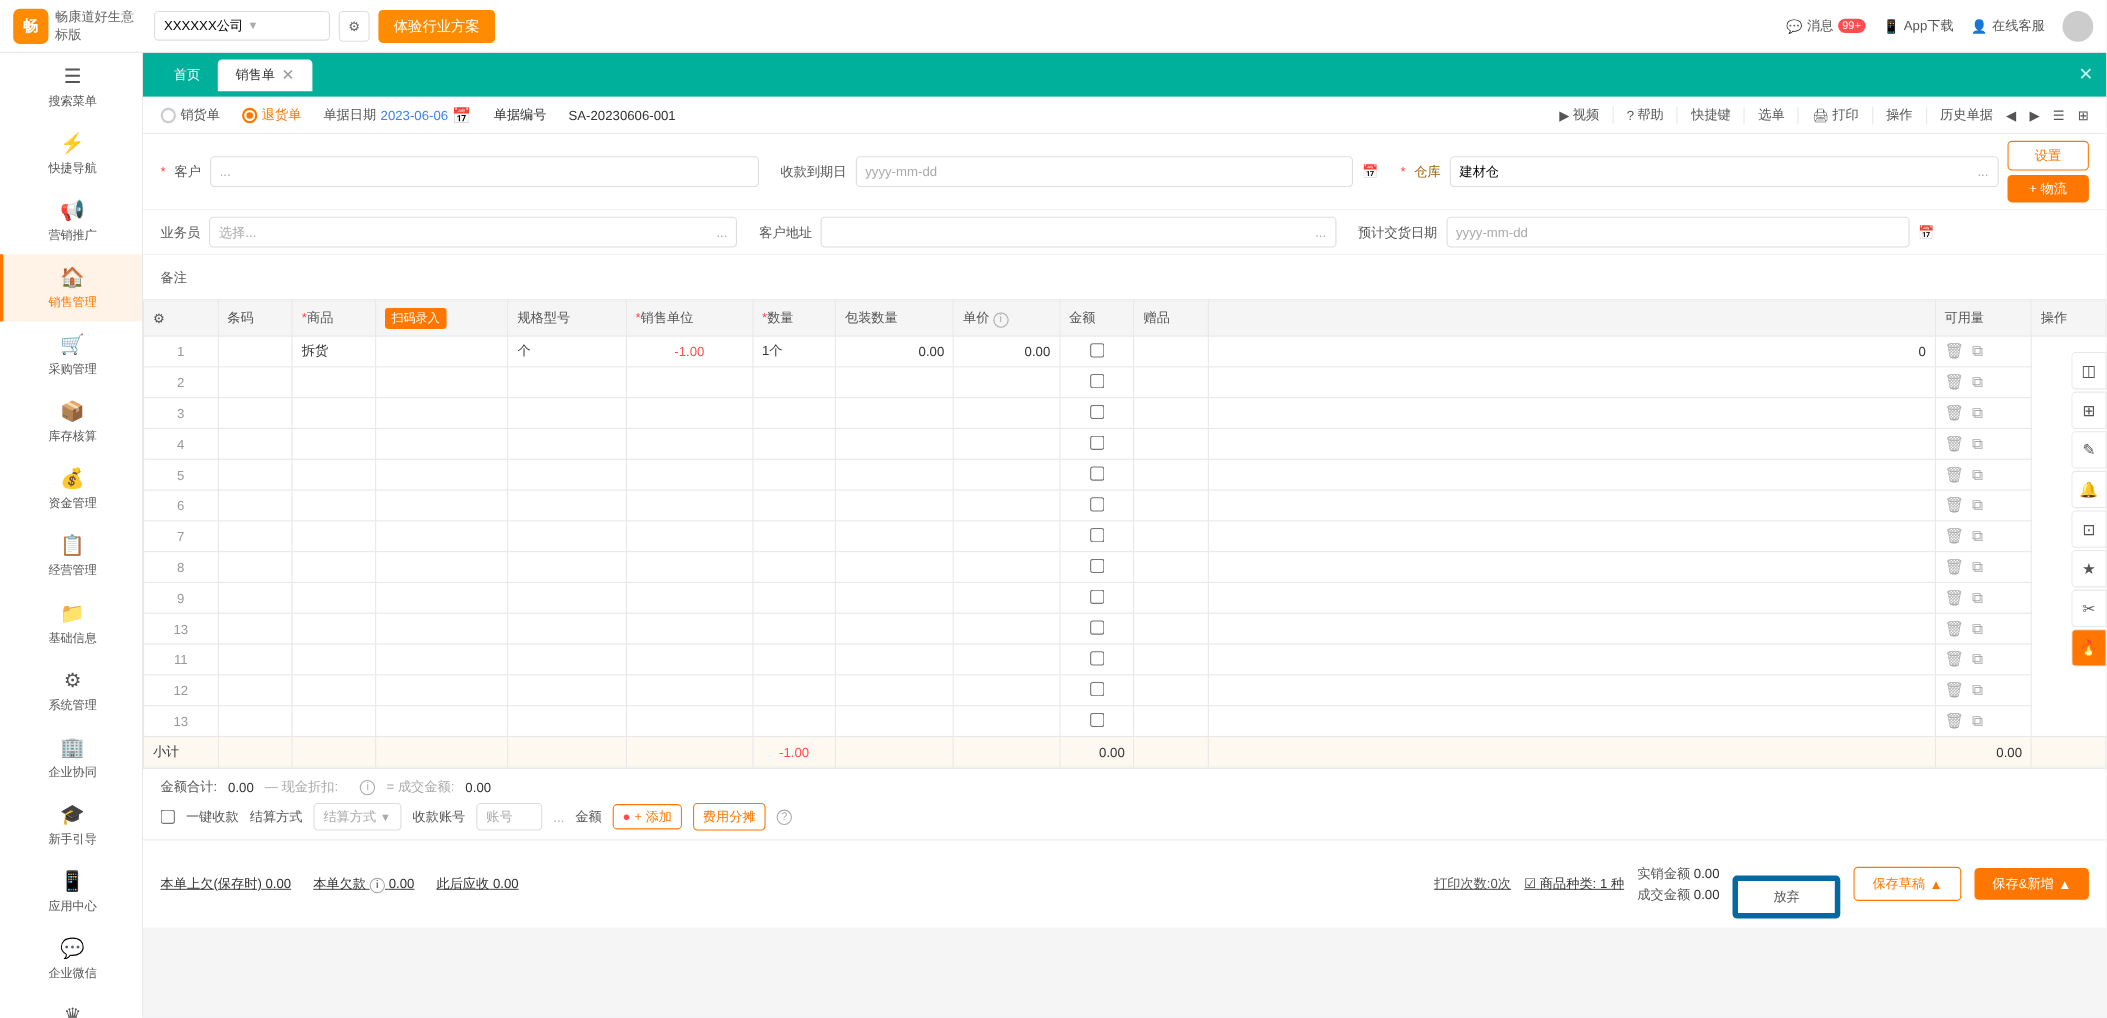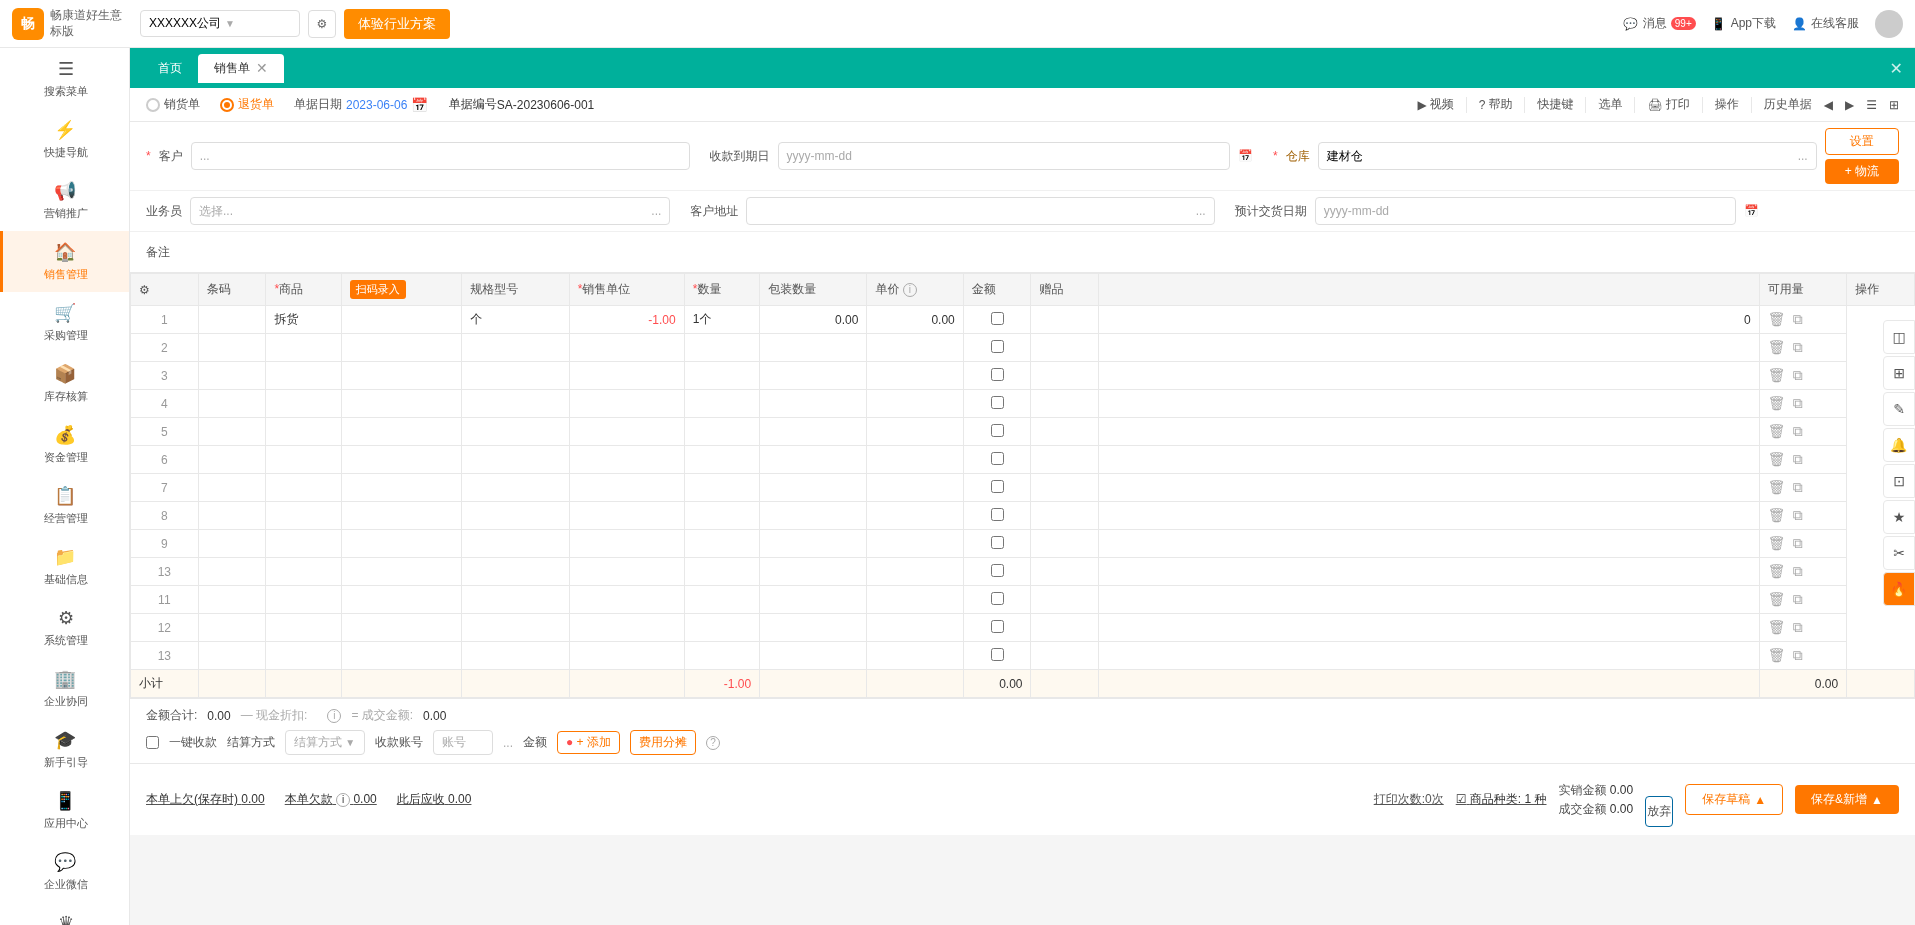--- a/index.html
+++ b/index.html
@@ -95,21 +95,21 @@
     .radio-circle {
       width: 14px; height: 14px; border-radius: 50%; border: 2px solid #ccc;
       display: flex; align-items: center; justify-content: center;
     }
     .radio-circle.active { border-color: #ff7700; }
     .radio-dot { width: 6px; height: 6px; border-radius: 50%; background: #ff7700; }
 
     .date-field { display: flex; align-items: center; gap: 4px; color: #333; }
     .date-label { color: #555; }
     .date-value { color: #3b82f6; font-weight: 500; }
-    .order-num { display: flex; align-items: center; gap: 0; color: #333; }
+    .order-num { display: flex; align-items: center; gap: 20px; color: #333; }
 
     .sub-tab-right {
       margin-left: auto; display: flex; align-items: center; gap: 12px;
     }
     .action-btn {
       display: flex; align-items: center; gap: 3px; cursor: pointer; color: #555; font-size: 12px;
     }
     .field-date-icon { color: #aaa; cursor: pointer; font-size: 14px; }
     .right-btn {
       border: 1px solid #ff7700; color: #ff7700; border-radius: 4px;
@@ -127,21 +127,21 @@
     th {
       border: 1px solid #e8e8e8; padding: 6px 8px; text-align: left;
       color: #555; font-weight: normal; white-space: nowrap; font-size: 12px;
     }
     td {
       border: 1px solid #e8e8e8; padding: 5px 8px; color: #333;
       font-size: 12px; white-space: nowrap;
     }
     .td-center { text-align: center; }
     .td-right { text-align: right; }
-    .td-red { color: #ff4d4f; }
+    .td-red { color: #ff4d4f; text-align: center; }
     .row-num { color: #999; text-align: center; }
     .th-required { color: #ff4d4f; }
     .scan-btn {
       background: #ff7700; color: #fff; border: none; border-radius: 3px;
       padding: 2px 6px; cursor: pointer; font-size: 11px;
     }
     .checkbox-cell { text-align: center; }
     .delete-icon { color: #aaa; cursor: pointer; font-size: 14px; }
     .copy-icon { color: #aaa; cursor: pointer; font-size: 14px; margin-left: 4px; }
     .subtotal-row { background: #fef9f0; }
@@ -172,22 +172,22 @@
     .footer-bar {
       background: #fff; border-top: 1px solid #e8e8e8;
       display: flex; align-items: center; padding: 8px 16px; gap: 20px;
     }
     .footer-item { color: #555; font-size: 12px; text-decoration: underline; }
     .footer-item span { color: #333; font-weight: 500; }
     .footer-right { margin-left: auto; display: flex; align-items: center; gap: 12px; }
     .footer-summary { display: flex; flex-direction: column; align-items: flex-end; gap: 2px; font-size: 12px; color: #555; }
     .footer-summary-val { color: #333; font-weight: 500; }
     .discard-btn {
-      border: 1px solid #0369a1; background: #fff; color: #555;
-      border-radius: 4px; padding: 6px 1px; cursor: pointer; margin-top: 24px;
+      border: 5px solid #0369a1; background: #fff; color: #555;
+      border-radius: 4px; padding: 6px 32px; cursor: pointer; margin-top: 24px;
     }
     .save-draft-btn {
       border: 1px solid #ff7700; background: #fff; color: #ff7700;
       border-radius: 4px; padding: 6px 16px; cursor: pointer; display: flex; align-items: center; gap: 4px;
     }
     .save-new-btn {
       background: #ff7700; color: #fff; border: none;
       border-radius: 4px; padding: 6px 16px; cursor: pointer; display: flex; align-items: center; gap: 4px;
     }
 

